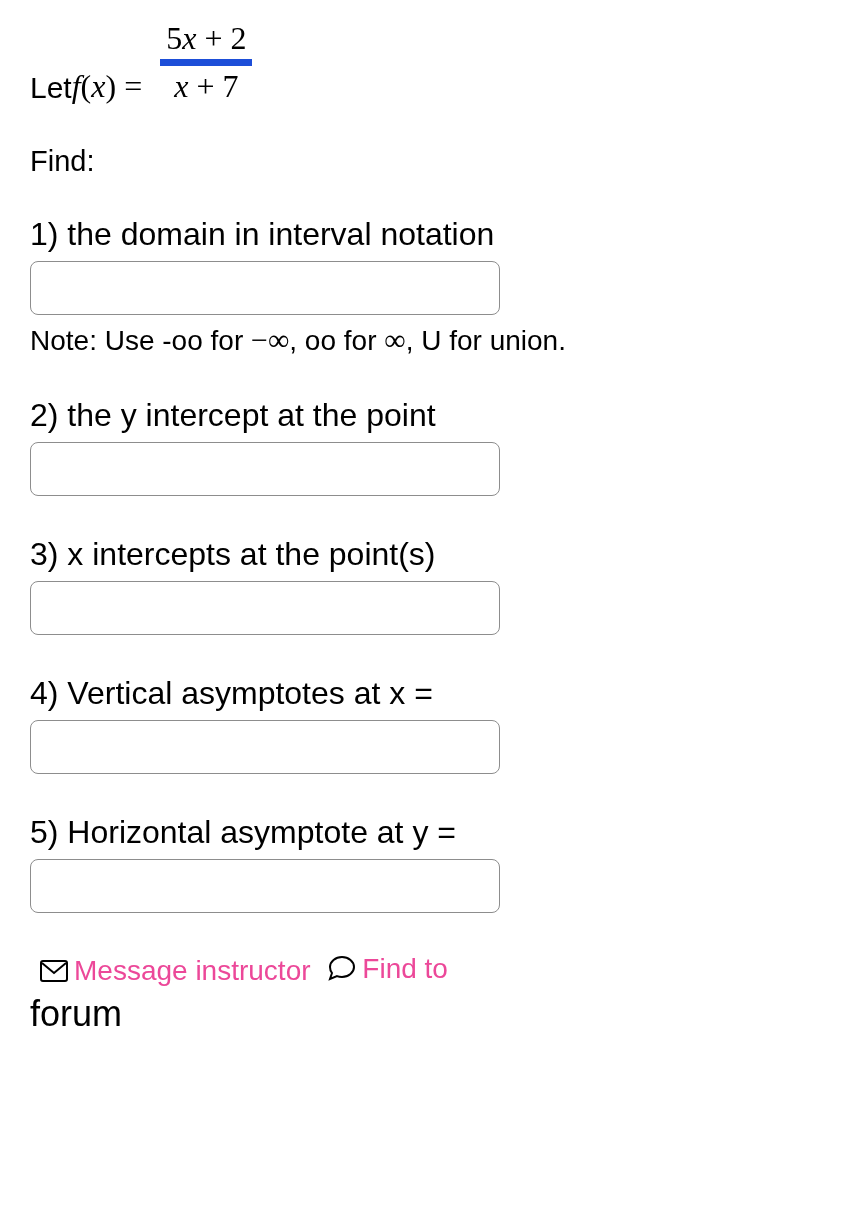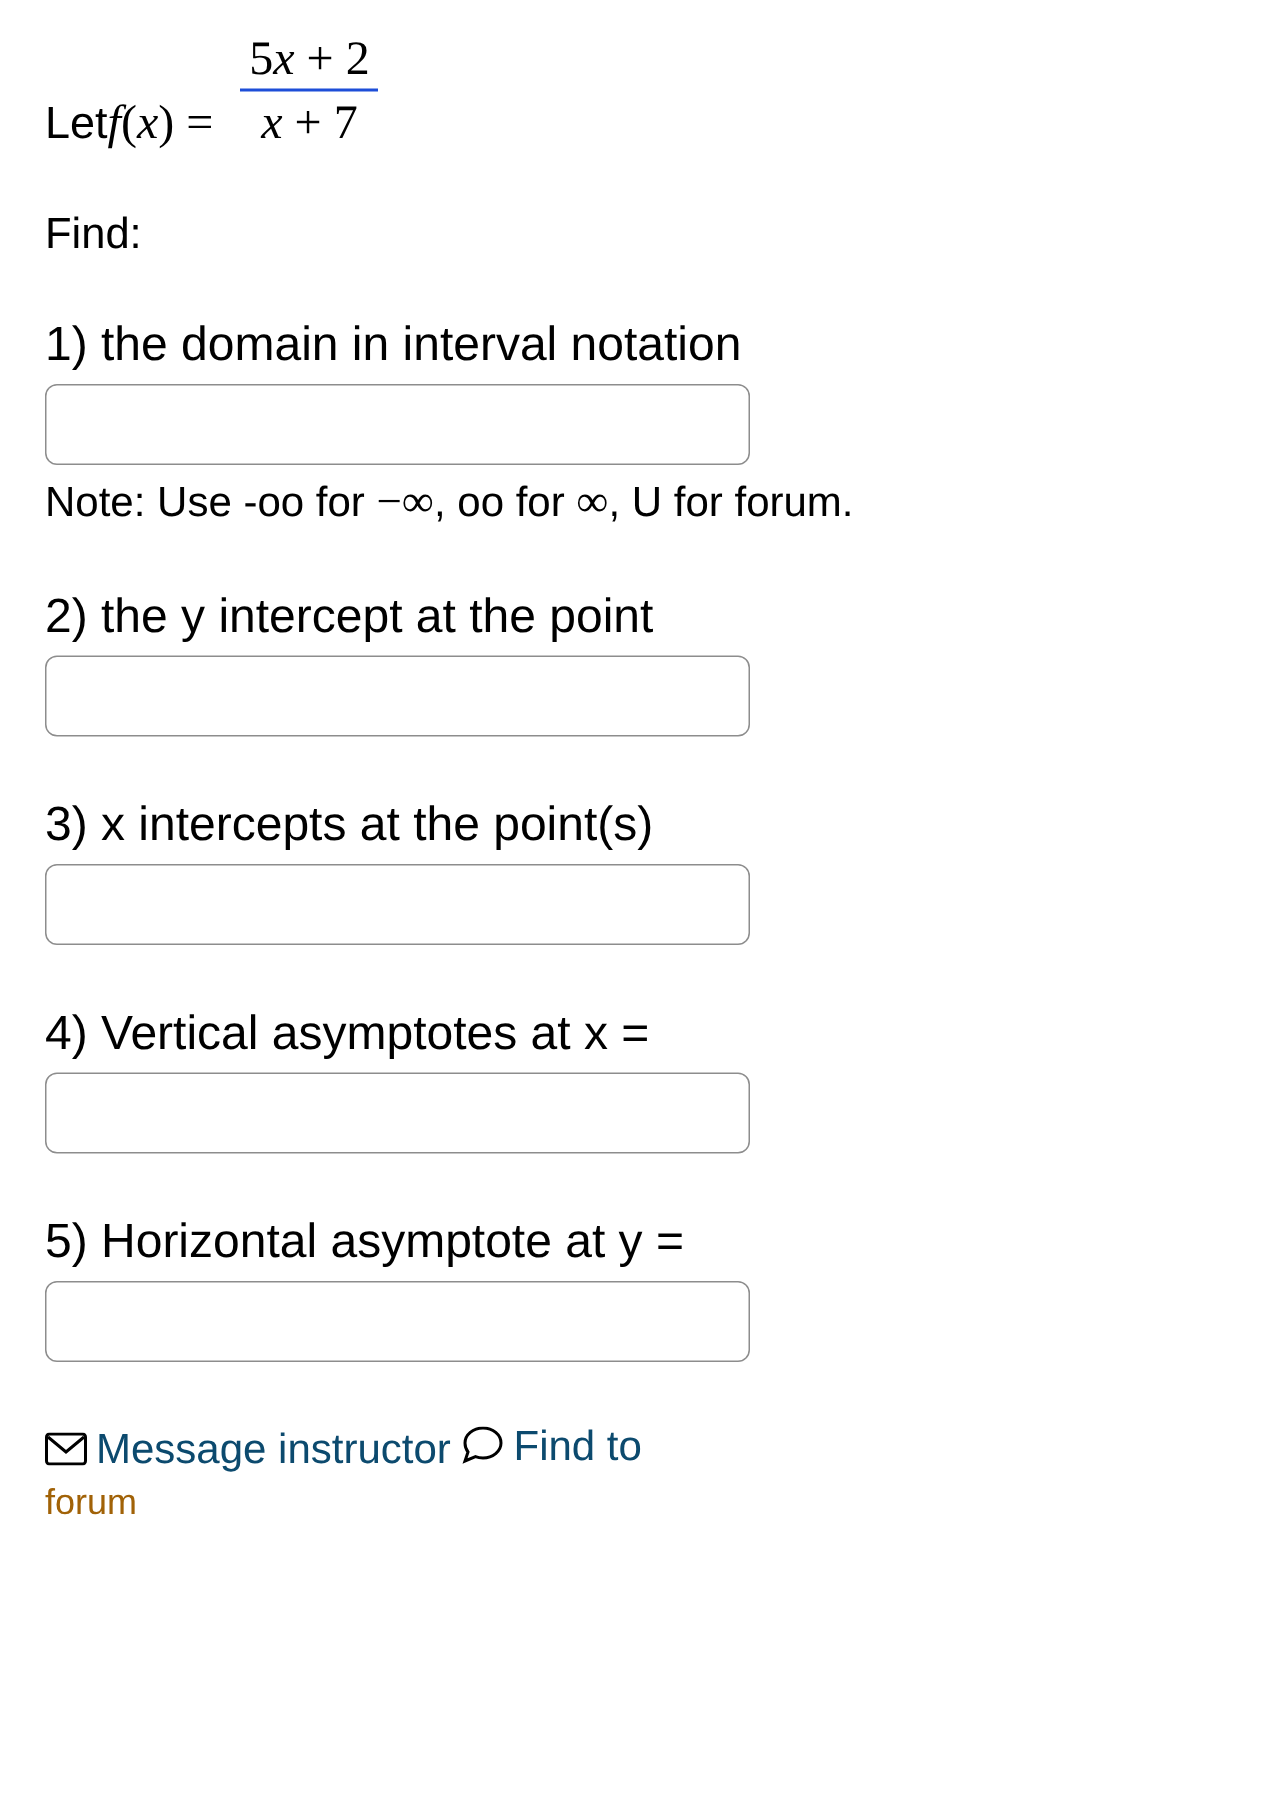--- a/index.html
+++ b/index.html
@@ -32,21 +32,21 @@
       display: inline-flex;
       flex-direction: column;
       align-items: center;
       vertical-align: middle;
       margin-left: 10px;
       font-family: 'Times New Roman', serif;
       font-size: 32px;
     }
     .fraction .num {
       padding: 0 6px 2px 6px;
-      border-bottom: 2px solid #1d4ed8;
+      border-bottom: 7px solid #1d4ed8;
       text-align: center;
     }
     .fraction .den {
       padding: 2px 6px 0 6px;
       text-align: center;
     }
     .find-text {
       font-size: 29px;
       margin-bottom: 38px;
     }
@@ -78,33 +78,34 @@
     .help-row {
       font-size: 28px;
       margin-top: 10px;
       white-space: nowrap;
       overflow: hidden;
     }
     .help-label {
       display: inline;
     }
     .help-link {
-      color: #0c4a6e;
+      color: #ec4899;
       display: inline-flex;
       align-items: center;
       gap: 6px;
+      margin-left: 10px;
       cursor: pointer;
     }
     .help-link svg {
       flex-shrink: 0;
     }
     .forum-text {
-      color: #a16207;
+      color: #000000;
       margin-top: 4px;
-      font-size: 24px;
+      font-size: 36px;
     }
   </style>
 </head>
 <body>
 
 <div class="math-line">
   <span class="let-text">Let </span>
   <span class="math-italic">
     <span style="font-style:italic">f</span><span style="font-style:normal">(</span><span style="font-style:italic">x</span><span style="font-style:normal">)</span>
   </span>
@@ -114,21 +115,21 @@
     <span class="den"><span class="math-italic">x</span><span class="math-roman"> + 7</span></span>
   </span>
 </div>
 
 <div class="find-text">Find:</div>
 
 <div class="question">
   <div class="question-label">1) the domain in interval notation</div>
   <input class="answer-input" type="text" value="" style="">
   <div class="note">
-    <span>Note: Use -oo for </span><span class="infinity">−∞</span><span>, oo for </span><span class="infinity">∞</span><span>, U for forum.</span>
+    <span>Note: Use -oo for </span><span class="infinity">−∞</span><span>, oo for </span><span class="infinity">∞</span><span>, U for union.</span>
   </div>
 </div>
 
 <div class="question">
   <div class="question-label">2) the y intercept at the point</div>
   <input class="answer-input" type="text" value="" style="">
 </div>
 
 <div class="question">
   <div class="question-label">3) x intercepts at the point(s)</div>

